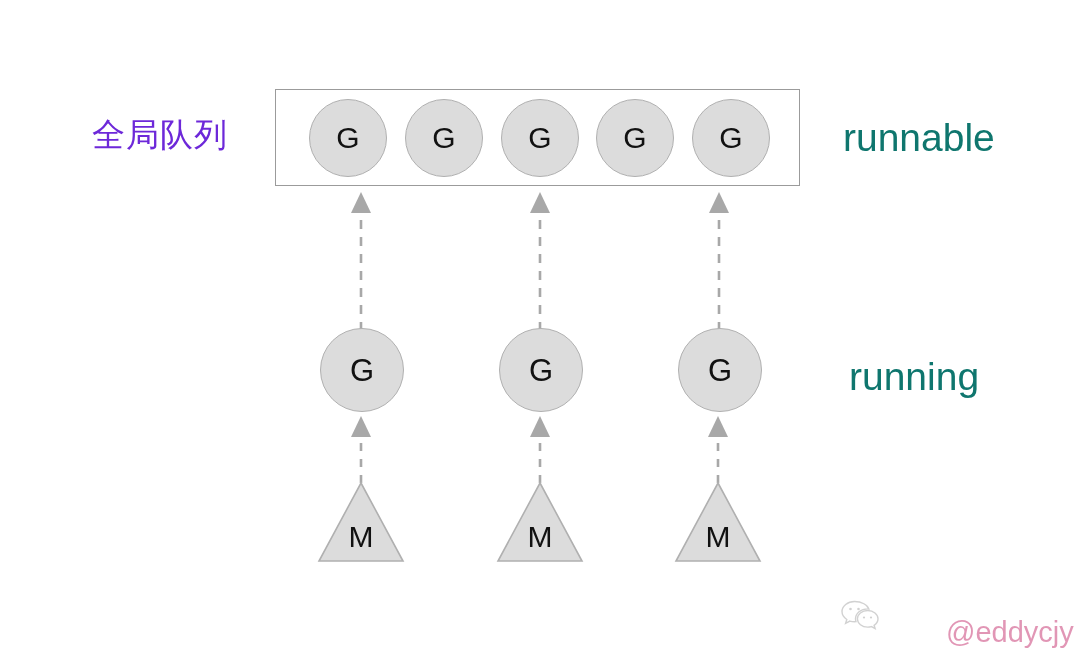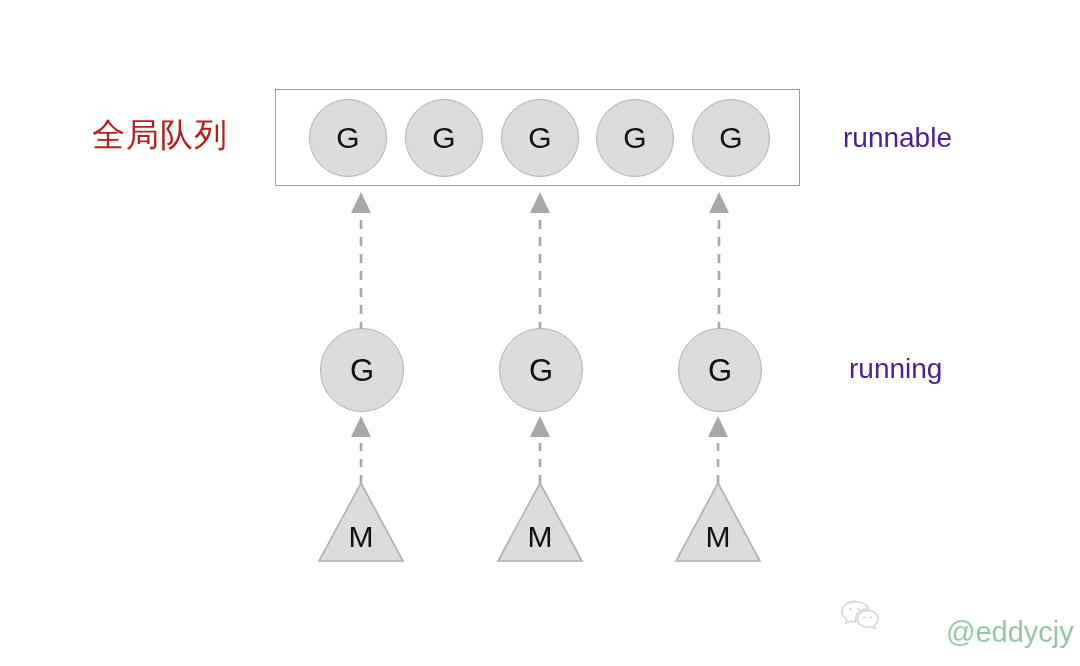--- a/index.html
+++ b/index.html
@@ -17,36 +17,36 @@
     background: #ffffff;
     overflow: hidden;
   }
   
   .cn-label {
     position: absolute;
     left: 92px;
     top: 113px;
     font-size: 33px;
     line-height: 44px;
-    color: #b91c1c;
+    color: #6d28d9;
     letter-spacing: 1px;
     white-space: nowrap;
     font-family: "DejaVu Sans", "Liberation Sans", sans-serif;
   }
   
   .state-label {
     position: absolute;
-    font-size: 28px;
+    font-size: 39px;
     line-height: 34px;
-    color: #4c1d95;
+    color: #0f766e;
     white-space: nowrap;
     font-family: "Liberation Sans", "DejaVu Sans", sans-serif;
   }
   .state-runnable { left: 843px; top: 121px; }
-  .state-running  { left: 849px; top: 352px; }
+  .state-running  { left: 849px; top: 360px; }
 
   
   .queue-box {
     position: absolute;
     left: 275px;
     top: 89px;
     width: 525px;
     height: 97px;
     border: 1.6px solid #9b9b9b;
     background: #ffffff;
@@ -141,21 +141,21 @@
     font-size: 25px;
     color: #8d8d8d;
     white-space: nowrap;
     font-family: "DejaVu Sans", "Liberation Sans", sans-serif;
   }
   .wm-handle {
     position: absolute;
     left: 108px;
     top: 24px;
     font-size: 29px;
-    color: #15803d;
+    color: #be185d;
     white-space: nowrap;
     font-family: "Liberation Sans", "DejaVu Sans", sans-serif;
   }
 </style>
 </head>
 <body>
 
 <div id="canvas">
 
   <div class="cn-label">全局队列</div>

